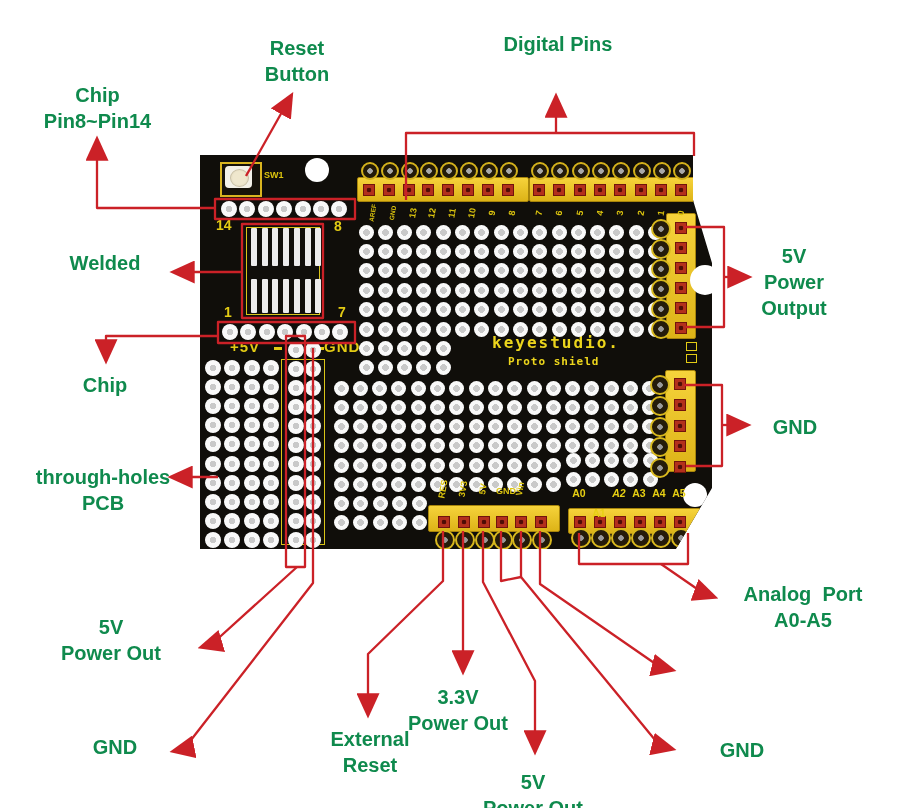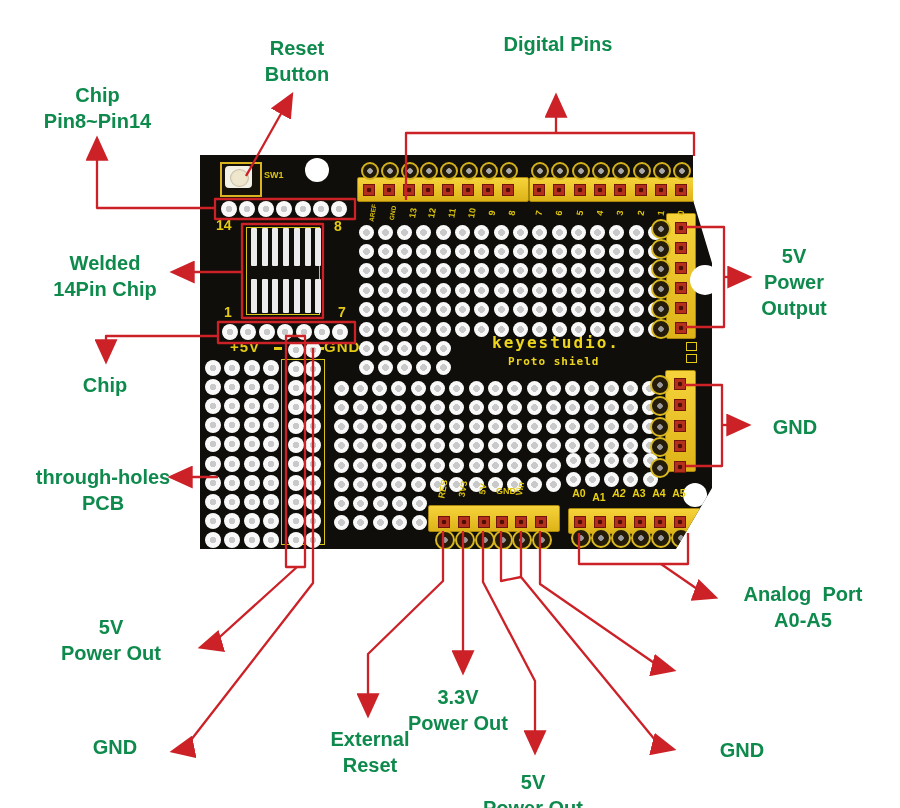--- a/index.html
+++ b/index.html
@@ -468,21 +468,21 @@
       <div class="vsilk" style="position: absolute; left: 406.2px; top: 52px; width: 28px; height: 12px;">3</div>
       <div class="vsilk" style="position: absolute; left: 426.5px; top: 52px; width: 28px; height: 12px;">2</div>
       <div class="vsilk" style="position: absolute; left: 446.8px; top: 52px; width: 28px; height: 12px;">1</div>
       <div class="vsilk" style="position: absolute; left: 467.1px; top: 52px; width: 28px; height: 12px;">0</div>
       <div class="vsilk" style="position: absolute; left: 229px; top: 328px; width: 28px; height: 12px;">RES</div>
       <div class="vsilk" style="position: absolute; left: 249px; top: 328px; width: 28px; height: 12px;">3V3</div>
       <div class="vsilk" style="position: absolute; left: 269px; top: 328px; width: 28px; height: 12px;">5V</div>
       <div class="hsilk" style="position: absolute; left: 296px; top: 331px; width: 30px; height: 12px;">GND</div>
       <div class="vsilk" style="position: absolute; left: 306px; top: 328px; width: 28px; height: 12px;">Vin</div>
       <div class="asilk" style="position: absolute; left: 368px; top: 332px; width: 22px; height: 13px;">A0</div>
-      <div class="asilk" style="position: absolute; left: 388px; top: 336px; width: 22px; height: 13px; text-align: center;">A1</div>
+      <div class="asilk" style="position: absolute; left: 388px; top: 352px; width: 22px; height: 13px; text-align: center;">A1</div>
       <div class="asilk" style="position: absolute; left: 408px; top: 332px; width: 22px; height: 13px; font-style: italic;">A2</div>
       <div class="asilk" style="position: absolute; left: 428px; top: 332px; width: 22px; height: 13px;">A3</div>
       <div class="asilk" style="position: absolute; left: 448px; top: 332px; width: 22px; height: 13px;">A4</div>
       <div class="asilk" style="position: absolute; left: 468px; top: 332px; width: 22px; height: 13px;">A5</div>
       <div class="chipbar" style="position: absolute; left: 51px; top: 73px; width: 6px; height: 38px;"></div>
       <div class="chipbar" style="position: absolute; left: 51px; top: 124px; width: 6px; height: 34px;"></div>
       <div class="chipbar" style="position: absolute; left: 61.7px; top: 73px; width: 6px; height: 38px;"></div>
       <div class="chipbar" style="position: absolute; left: 61.7px; top: 124px; width: 6px; height: 34px;"></div>
       <div class="chipbar" style="position: absolute; left: 72.4px; top: 73px; width: 6px; height: 38px;"></div>
       <div class="chipbar" style="position: absolute; left: 72.4px; top: 124px; width: 6px; height: 34px;"></div>
@@ -539,21 +539,20 @@
   </div>
   <div class="note" style="left:252px;top:35px;width:90px;">
     <span>Reset</span>
       <span>Button</span>
   </div>
   <div class="note" style="left:498px;top:31px;width:120px;">
     <span>Digital Pins</span>
   </div>
   <div class="note" style="left:35px;top:250px;width:140px;">
     <span>Welded</span>
-      <span>14Pin Chip</span>
   </div>
   <div class="note" style="left:35px;top:372px;width:140px;">
     <span>Chip</span>
   </div>
   <div class="note" style="left:18px;top:464px;width:170px;">
     <span>through-holes</span>
       <span>PCB</span>
   </div>
   <div class="note" style="left:748px;top:243px;width:92px;">
     <span>5V</span>

